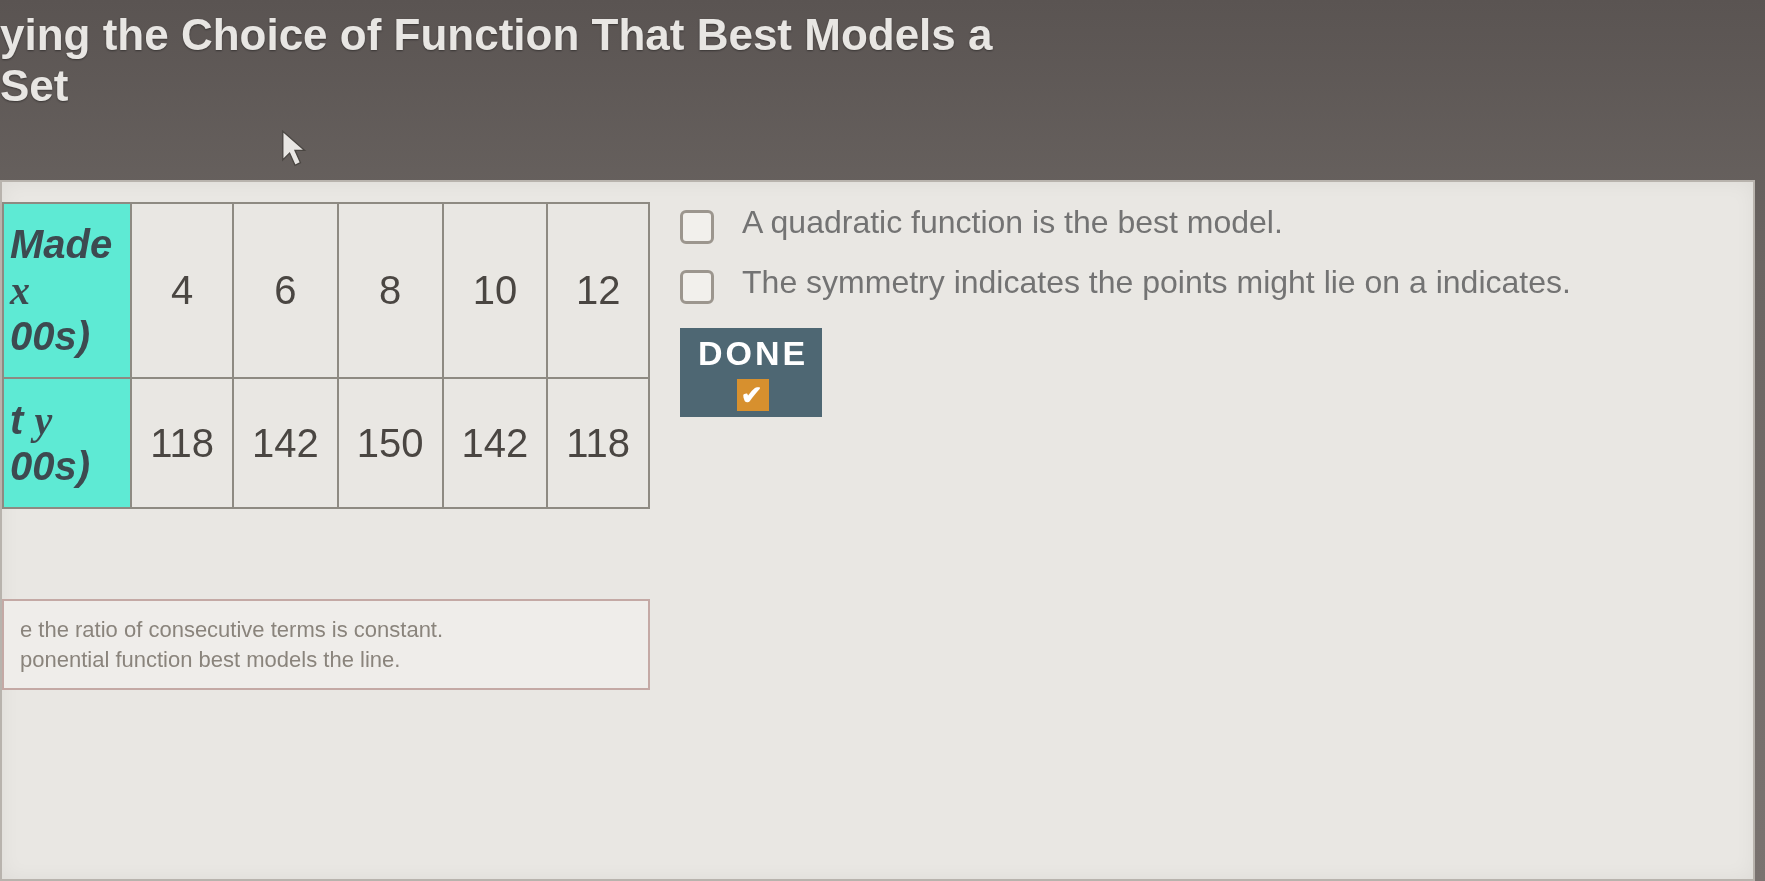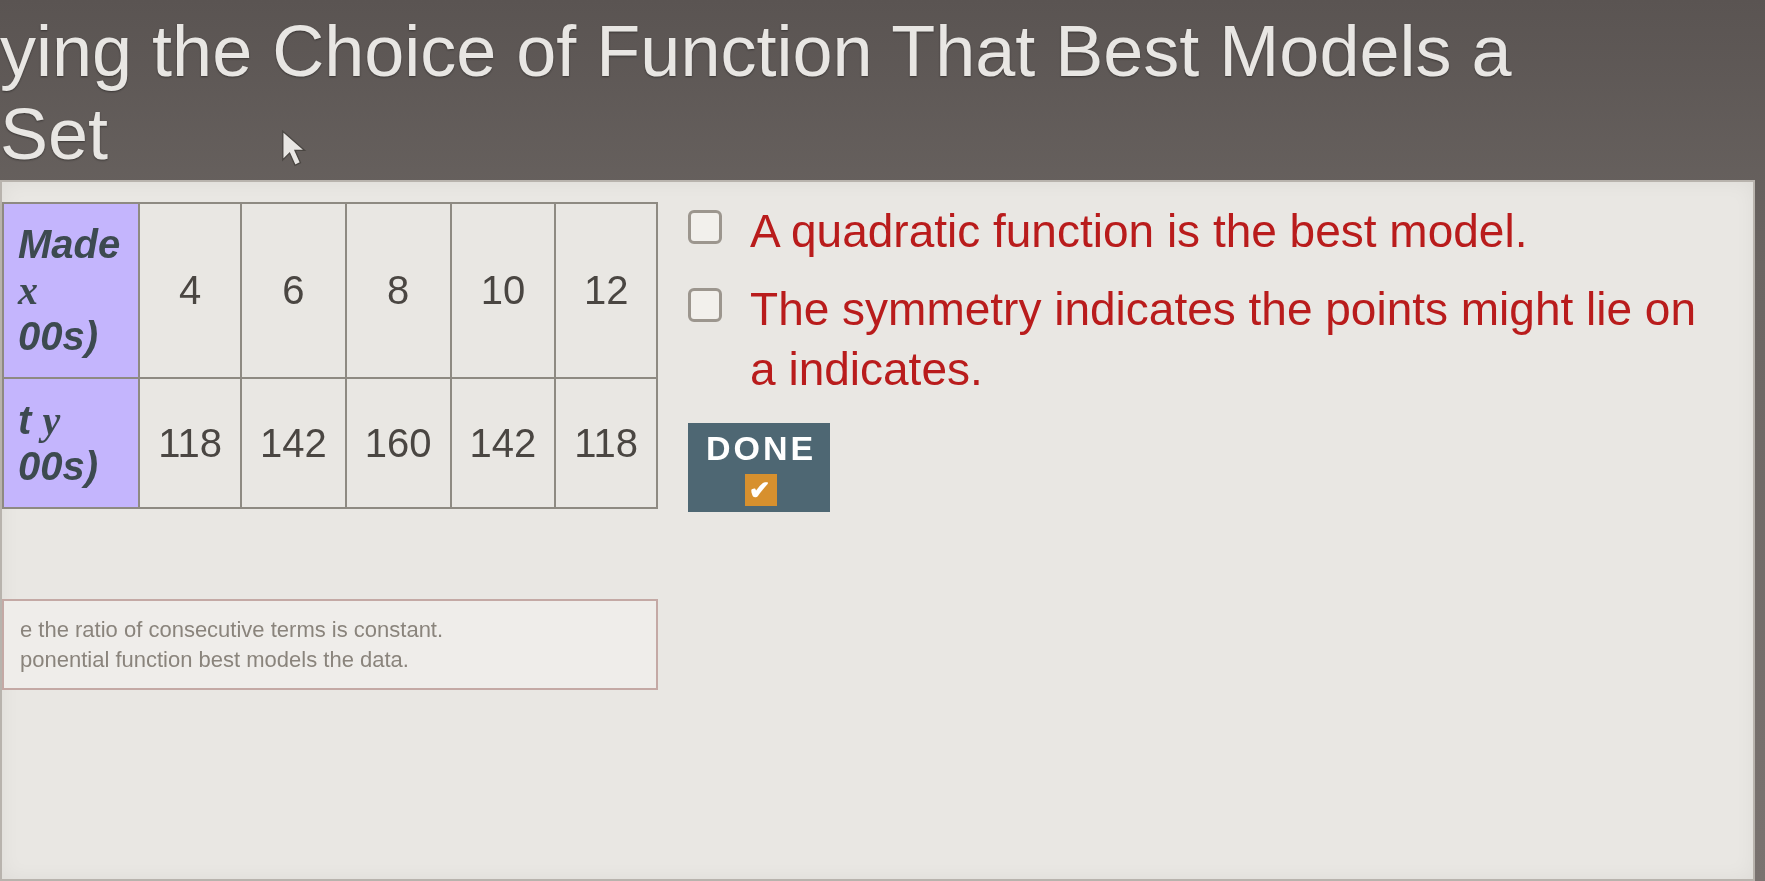--- a/index.html
+++ b/index.html
@@ -5,22 +5,22 @@
   * { box-sizing: border-box; margin: 0; padding: 0; }
   html, body { width: 1765px; height: 881px; overflow: hidden; }
   body {
     font-family: Arial, Helvetica, sans-serif;
     background: linear-gradient(180deg, #5a5452 0%, #6b6562 30%, #7a7370 100%);
     position: relative;
   }
   .header {
     padding: 10px 0 30px 0;
     color: #e8e6e3;
-    font-weight: 400;
-    font-size: 72px;
+    font-weight: 700;
+    font-size: 44px;
     line-height: 1.15;
     text-shadow: 0 1px 2px rgba(0,0,0,0.4);
   }
   .cursor {
     position: absolute;
     top: 130px; left: 280px;
     font-size: 34px;
     color: #e8e6e3;
     pointer-events: none;
   }
@@ -46,24 +46,24 @@
     font-size: 40px;
     color: #4a4642;
   }
   .tbl td, .tbl th {
     border: 2px solid #8e8a82;
     padding: 18px 18px;
     text-align: center;
     font-weight: 400;
   }
   .tbl .hcell {
-    background: #c4b5fd;
+    background: #5eead4;
     color: #3d4a50;
     text-align: left;
-    padding-left: 14px;
+    padding-left: 6px;
     font-style: italic;
     font-weight: 700;
     width: 130px;
   }
   .tbl .hcell .var { font-family: "Times New Roman", serif; }
   .prompt {
     margin-top: 40px;
     color: #7b7670;
     font-size: 36px;
     line-height: 1.35;
@@ -96,22 +96,22 @@
   }
   .chk {
     flex: 0 0 34px;
     height: 34px;
     border: 3px solid #9c968e;
     border-radius: 6px;
     background: #f2f0ec;
     margin-top: 8px;
   }
   .opt-text {
-    color: #b91c1c;
-    font-size: 46px;
+    color: #737373;
+    font-size: 32px;
     line-height: 1.3;
   }
   .opt-text .ital { font-style: italic; font-family: "Times New Roman", serif; }
   .done {
     display: inline-flex;
     align-items: center;
     gap: 6px;
     background: #4e6773;
     color: #fff;
     font-weight: 700;
@@ -162,33 +162,33 @@
         <td>10</td>
         <td>12</td>
       </tr>
       <tr>
         <td class="hcell">
           <span>t </span><span class="var">y</span><br>
           <span>00s)</span>
         </td>
         <td>118</td>
         <td>142</td>
-        <td>160</td>
+        <td>150</td>
         <td>142</td>
         <td>118</td>
       </tr>
     </tbody>
       </table>
 
     <div class="prompt">
     </div>
 
     <div class="answer-box">
       <div>e the ratio of consecutive terms is constant.</div>
-      <div>ponential function best models the data.</div>
+      <div>ponential function best models the line.</div>
     </div>
   </div>
 
   <div class="right-col">
     <ul class="options">
       <li class="opt">
         <span class="chk"></span>
         <span class="opt-text">A quadratic function is the best model.</span>
       </li>
       <li class="opt">

